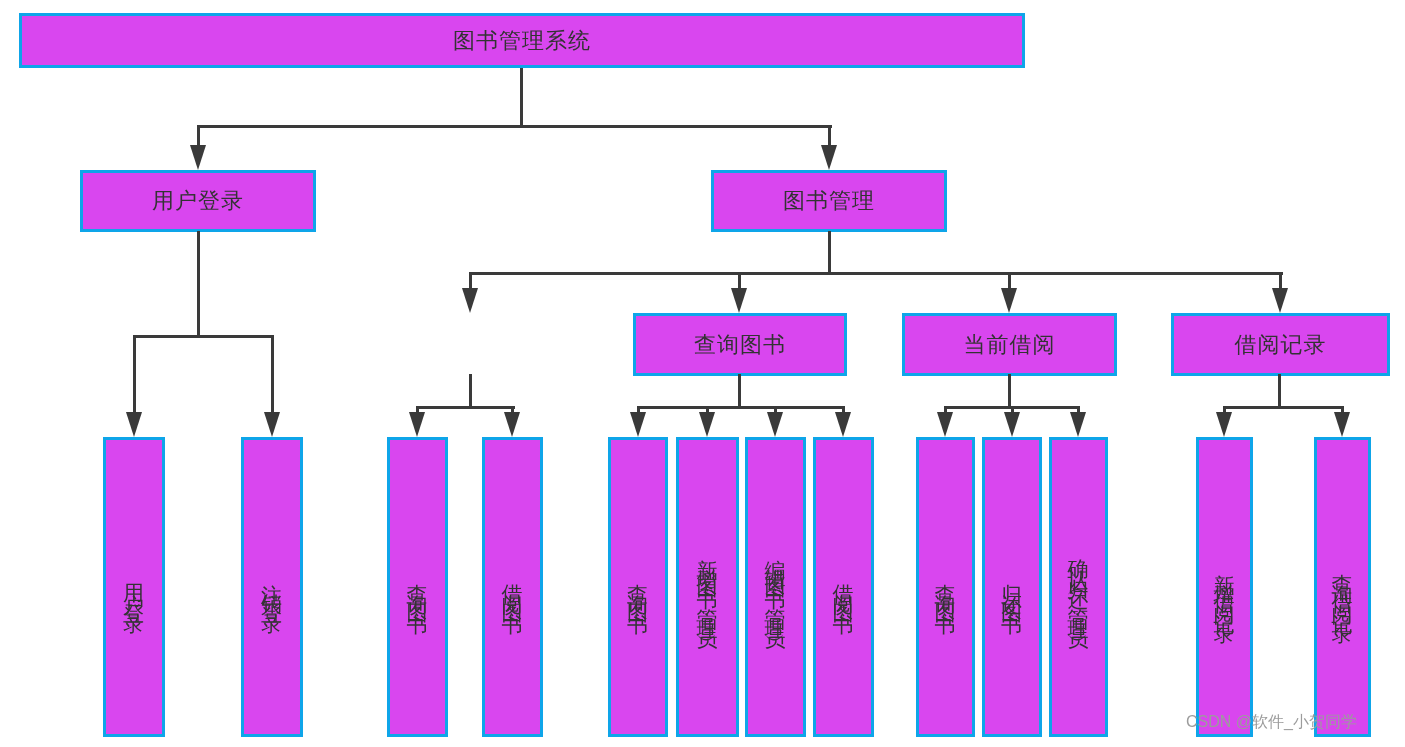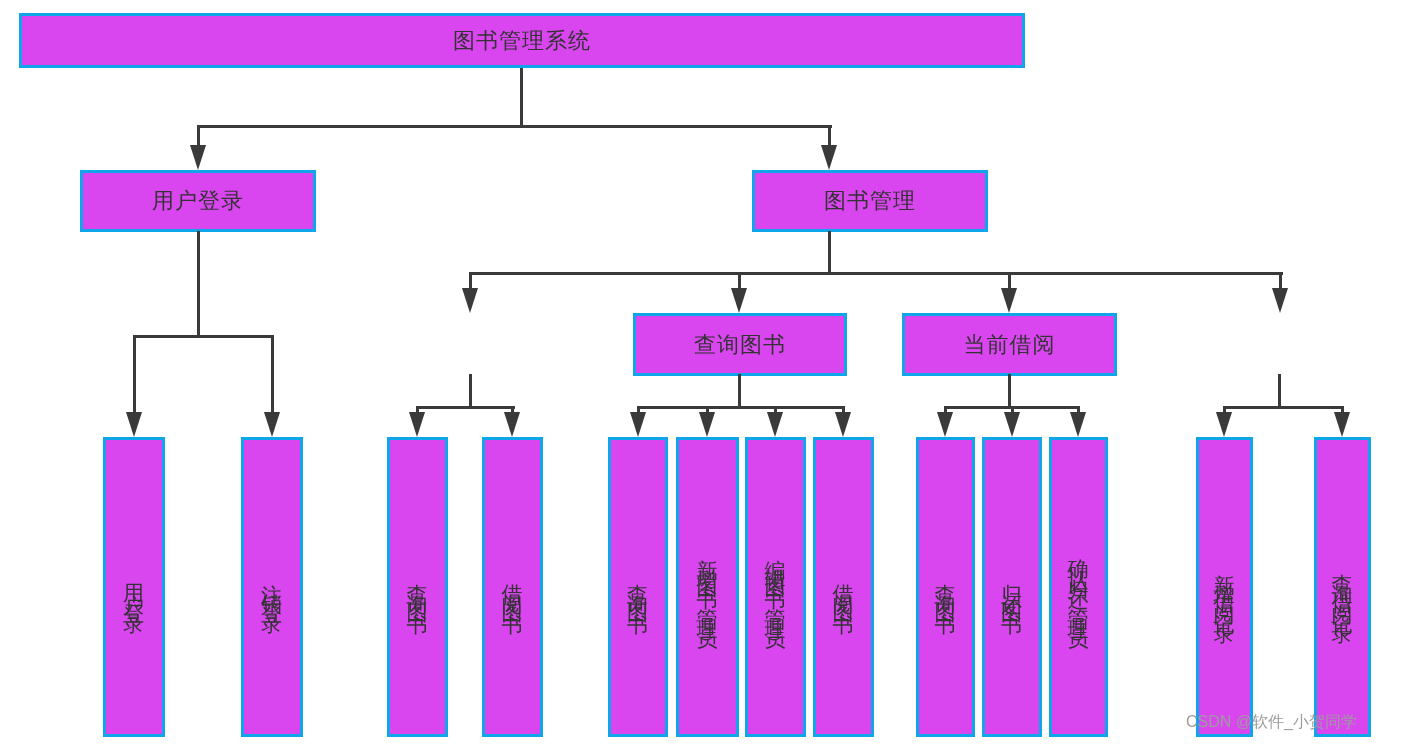--- a/index.html
+++ b/index.html
@@ -50,27 +50,28 @@
 </style>
 </head>
 <body>
 
 <div id="canvas">
 
   <div class="box hlabel" style="left:19px; top:13px; width:1006px; height:55px;">图书管理系统</div>
 
   <div class="box hlabel" style="left:80px; top:170px; width:236px; height:62px;">用户登录</div>
 
-  <div class="box hlabel" style="left:752px; top:170px; width:236px; height:62px;">图书管理</div>
+  <div class="box hlabel" style="left:711px; top:170px; width:236px; height:62px;">图书管理</div>
 
 
   <div class="box hlabel" style="left:633px; top:313px; width:214px; height:63px;">查询图书</div>
 
   <div class="box hlabel" style="left:902px; top:313px; width:215px; height:63px;">当前借阅</div>
 
+  <div class="box hlabel" style="left:1171px; top:313px; width:219px; height:63px;">借阅记录</div>
 
   <div class="box leaf" style="left:103px; top:437px; width:62px; height:300px;">
     <span>用户登录</span>
   </div>
   <div class="box leaf" style="left:241px; top:437px; width:62px; height:300px;">
     <span>注销登录</span>
   </div>
 
   <div class="box leaf" style="left:387px; top:437px; width:61px; height:300px;">
     <span>查询图书</span>

